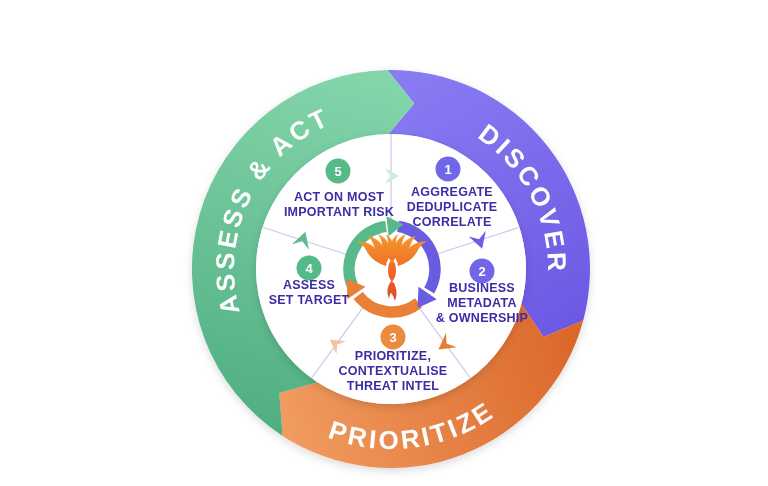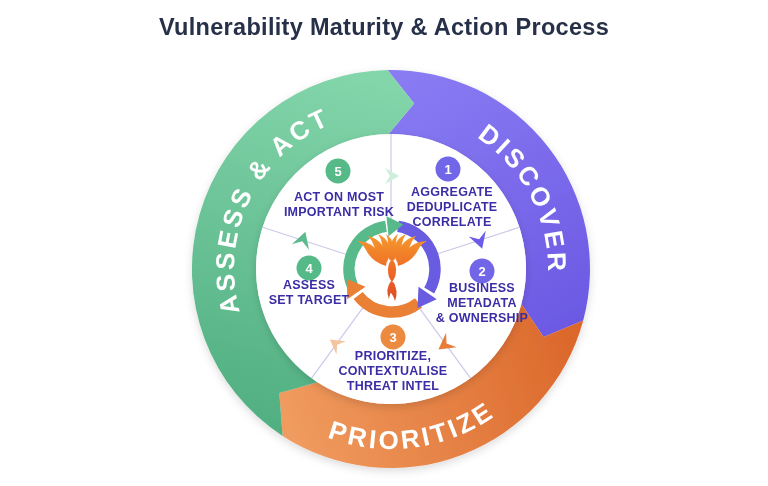--- a/index.html
+++ b/index.html
@@ -14,21 +14,20 @@
   }
   svg{position:absolute;left:0;top:0;}
   .ring-label{fill:#ffffff;font-weight:700;font-size:26px;letter-spacing:3.2px;}
   .step-line{fill:#3b2da5;font-weight:700;font-size:12.5px;letter-spacing:.25px;text-anchor:middle;}
   .badge-num{fill:#ffffff;font-weight:700;font-size:13px;text-anchor:middle;}
 </style>
 </head>
 <body>
 
 <div class="stage">
-  <h1 class="title">Vulnerability Maturity &amp; Action Process</h1>
 
   <svg width="768" height="486" viewBox="0 0 768 486">
     <defs>
       <linearGradient id="gradGreen" gradientUnits="userSpaceOnUse" x1="330" y1="70" x2="240" y2="430">
         <stop offset="0" stop-color="#83d5aa"></stop>
           <stop offset="1" stop-color="#4fae80"></stop>
       </linearGradient>
       <linearGradient id="gradPurple" gradientUnits="userSpaceOnUse" x1="420" y1="70" x2="580" y2="340">
         <stop offset="0" stop-color="#897bf3"></stop>
           <stop offset="1" stop-color="#6a57e2"></stop>

